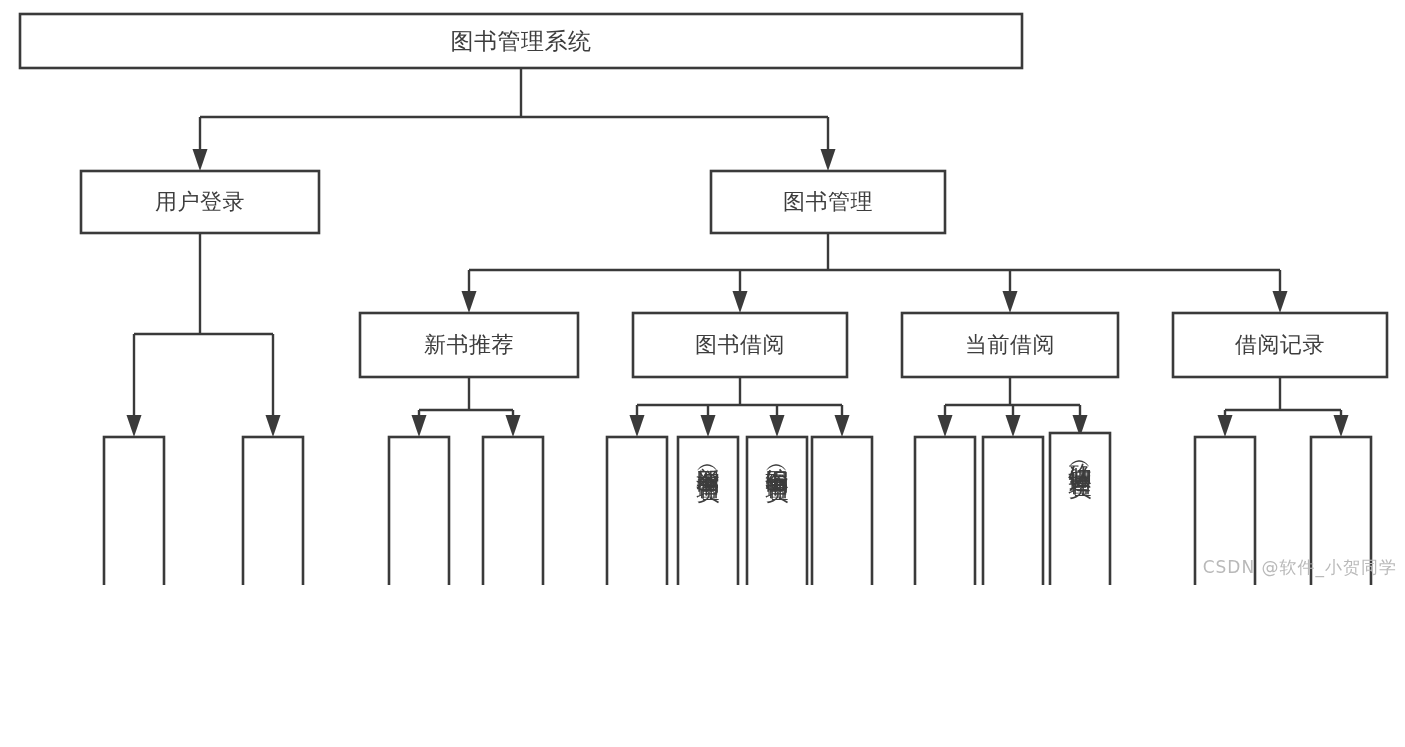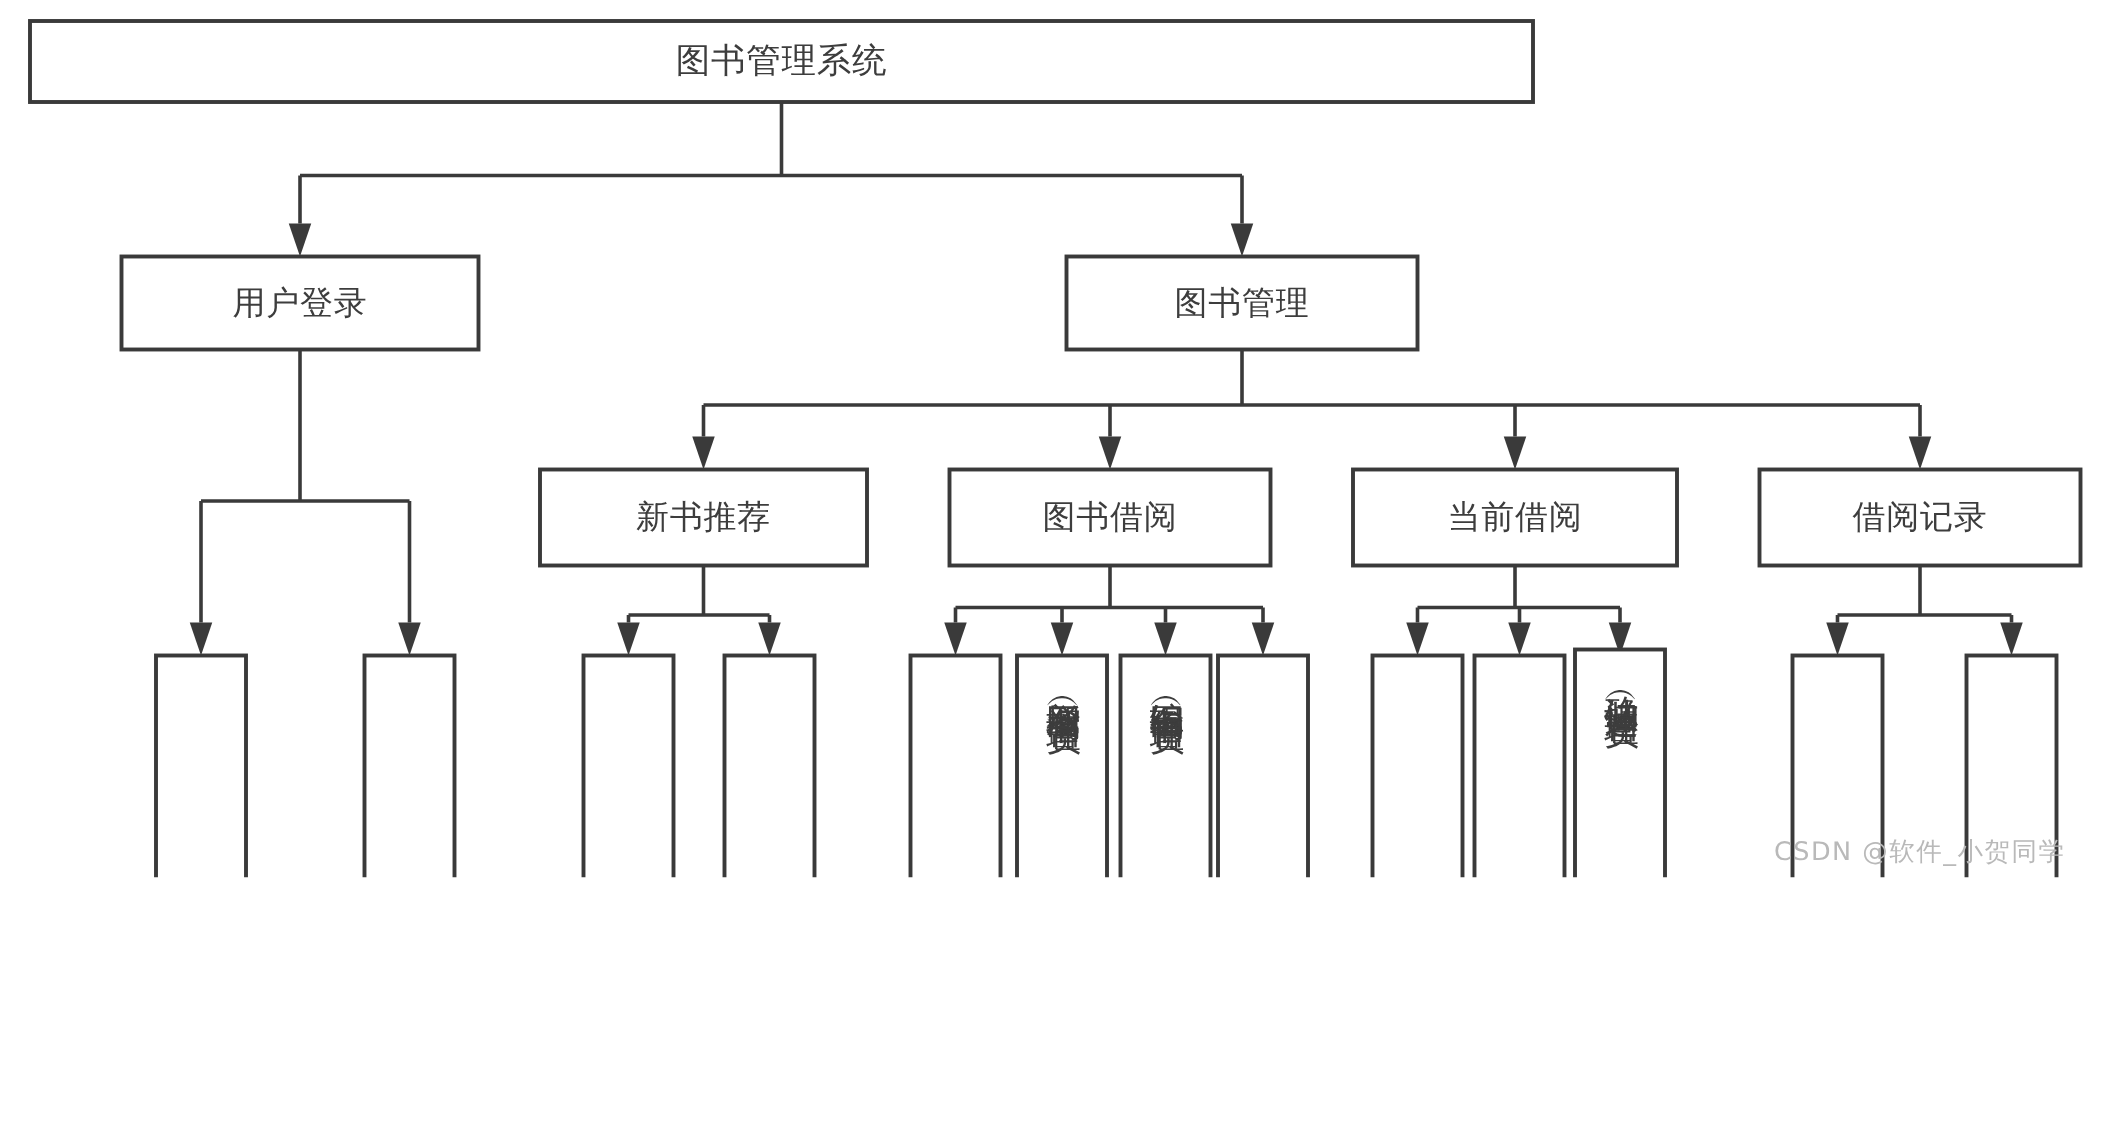--- a/index.html
+++ b/index.html
@@ -64,21 +64,21 @@
     text-orientation: upright;
     font-family: "DejaVu Sans", "Liberation Sans", sans-serif;
     font-size: 23px;
     color: #3d3d3d;
     line-height: 1.18;
     letter-spacing: 2px;
     white-space: nowrap;
   }
   .watermark {
     position: absolute;
-    right: 28px;
+    right: 8px;
     bottom: 6px;
     font-family: "DejaVu Sans", "Liberation Sans", sans-serif;
     font-size: 17px;
     color: #b9b9b9;
     letter-spacing: 1px;
     white-space: nowrap;
     pointer-events: none;
   }
 </style>
 </head>

